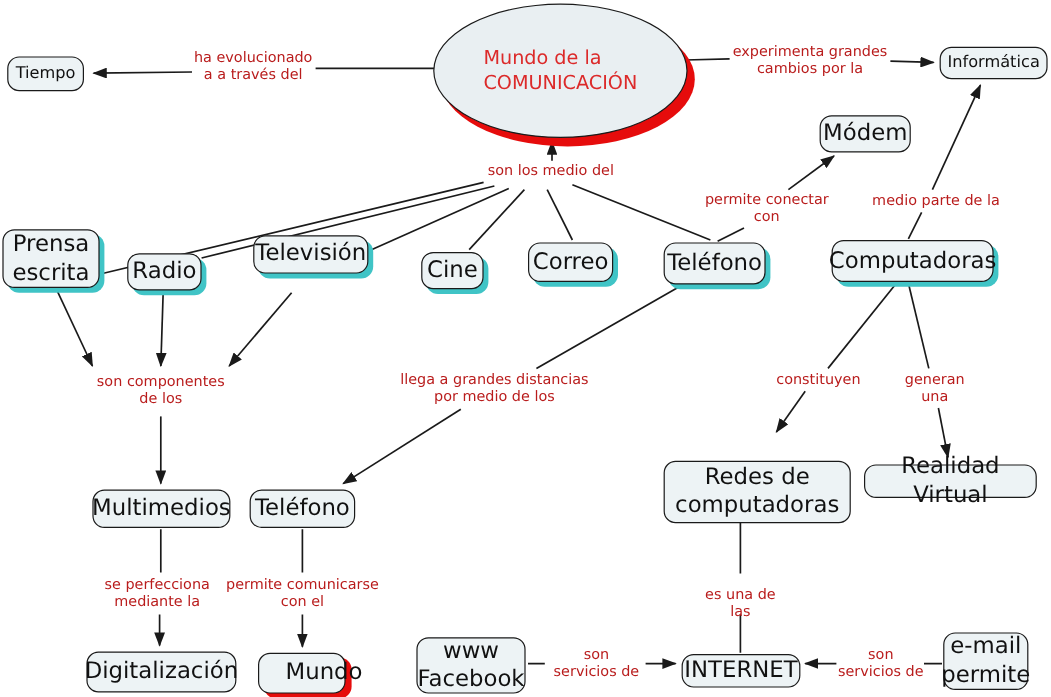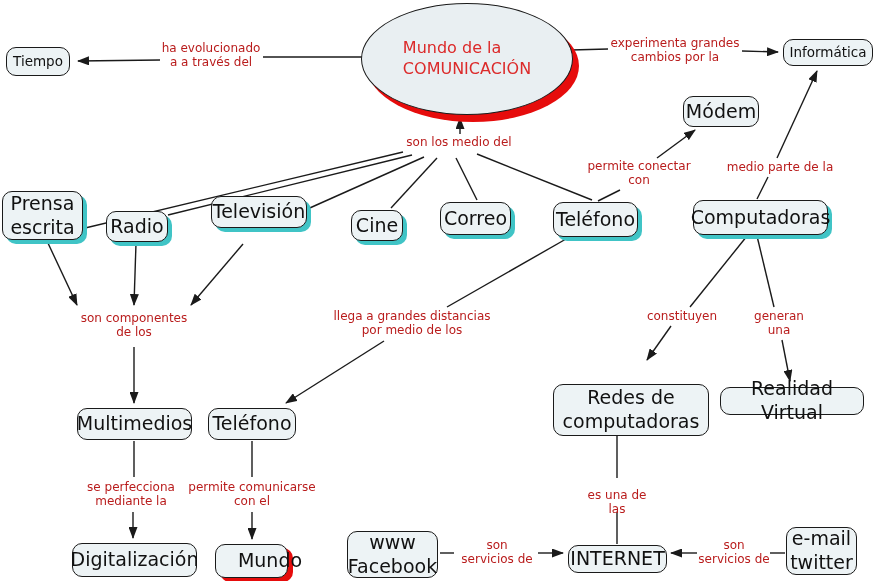--- a/index.html
+++ b/index.html
@@ -106,21 +106,21 @@
   <div class="node" style="left:208px;top:408px;width:88px;height:32px">Teléfono</div>
   <div class="node" style="left:553px;top:384px;width:156px;height:52px">Redes de
 computadoras</div>
   <div class="node" style="left:720px;top:387px;width:144px;height:28px">Realidad Virtual</div>
   <div class="node" style="left:72px;top:543px;width:125px;height:34px">Digitalización</div>
   <div class="node red" style="left:215px;top:544px;width:73px;height:34px">Mundo</div>
   <div class="node" style="left:347px;top:531px;width:91px;height:47px">www
 Facebook</div>
   <div class="node" style="left:568px;top:545px;width:99px;height:28px">INTERNET</div>
   <div class="node" style="left:786px;top:527px;width:71px;height:48px">e-mail
-twitter</div>
+permite</div>
 
   <div class="lbl" style="left:148px;top:42px;width:126px">ha evolucionado
 a a través del</div>
   <div class="lbl" style="left:608px;top:37px;width:134px">experimenta grandes
 cambios por la</div>
   <div class="lbl" style="left:398px;top:136px;width:122px">son los medio del</div>
   <div class="lbl" style="left:582px;top:160px;width:114px">permite conectar
 con</div>
   <div class="lbl" style="left:723px;top:161px;width:114px">medio parte de la</div>
   <div class="lbl" style="left:72px;top:312px;width:124px">son componentes

